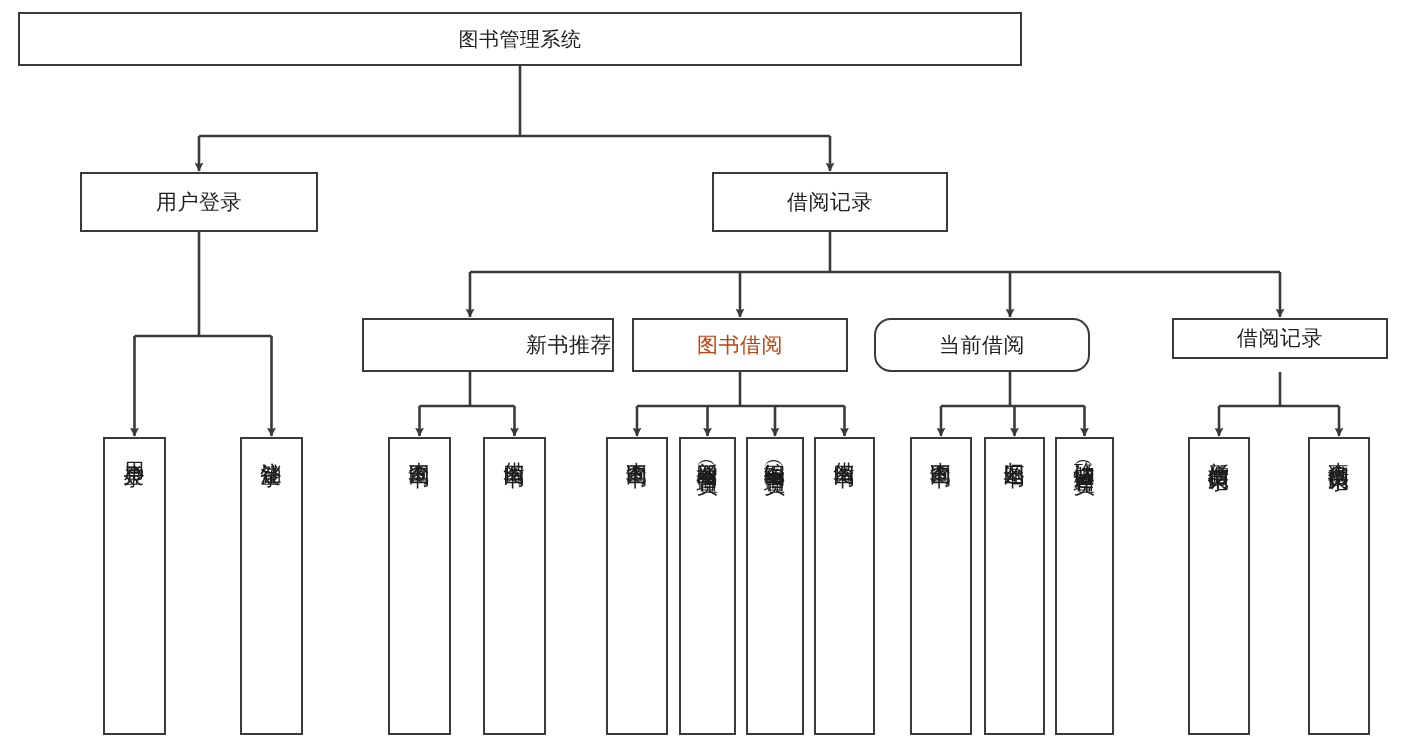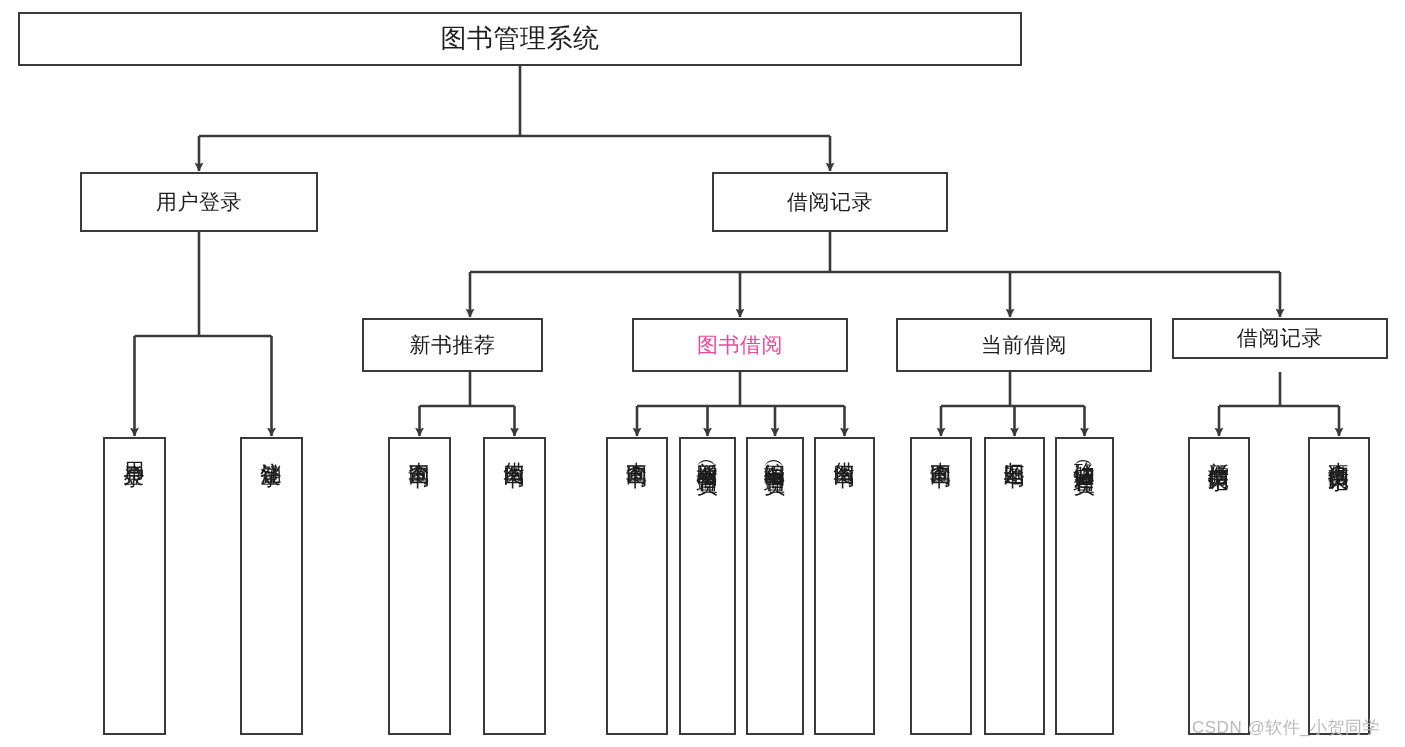--- a/index.html
+++ b/index.html
@@ -50,21 +50,21 @@
     padding-top: 6px;
   }
   .node.vertical .label {
     writing-mode: vertical-rl;
     text-orientation: upright;
     font-size: 21px;
     letter-spacing: 2px;
     line-height: 1.0;
   }
   .node.root .label {
-    font-size: 26px;
+    font-size: 20px;
   }
   .watermark {
     position: absolute;
     color: #b9b9b9;
     font-size: 17px;
     white-space: nowrap;
     letter-spacing: 0.5px;
   }
 </style>
 </head>
@@ -117,27 +117,27 @@
   <div id="nodes">
       <div class="node horizontal root" style="left: 18px; top: 12px; width: 1004px; height: 54px; border-color: rgb(58, 58, 58); color: rgb(29, 29, 29);">
         <span class="label">图书管理系统</span>
       </div>
       <div class="node horizontal" style="left: 80px; top: 172px; width: 238px; height: 60px; border-color: rgb(58, 58, 58); color: rgb(29, 29, 29);">
         <span class="label">用户登录</span>
       </div>
       <div class="node horizontal" style="left: 712px; top: 172px; width: 236px; height: 60px; border-color: rgb(58, 58, 58); color: rgb(29, 29, 29);">
         <span class="label">借阅记录</span>
       </div>
-      <div class="node horizontal" style="left: 362px; top: 318px; width: 181px; height: 54px; border-color: rgb(58, 58, 58); color: rgb(29, 29, 29);">
+      <div class="node horizontal" style="left: 362px; top: 318px; width: 252px; height: 54px; border-color: rgb(58, 58, 58); color: rgb(29, 29, 29); justify-content: flex-end;">
         <span class="label">新书推荐</span>
       </div>
-      <div class="node horizontal" style="left: 632px; top: 318px; width: 216px; height: 54px; border-color: rgb(58, 58, 58); color: #ec4899;">
+      <div class="node horizontal" style="left: 632px; top: 318px; width: 216px; height: 54px; border-color: rgb(58, 58, 58); color: #c2410c;">
         <span class="label">图书借阅</span>
       </div>
-      <div class="node horizontal" style="left: 896px; top: 318px; width: 256px; height: 54px; border-color: rgb(58, 58, 58); color: rgb(29, 29, 29);">
+      <div class="node horizontal" style="left: 874px; top: 318px; width: 216px; height: 54px; border-color: rgb(58, 58, 58); color: rgb(29, 29, 29); border-radius: 17px;">
         <span class="label">当前借阅</span>
       </div>
       <div class="node horizontal" style="left: 1172px; top: 318px; width: 216px; height: 41px; border-color: rgb(58, 58, 58); color: rgb(29, 29, 29);">
         <span class="label">借阅记录</span>
       </div>
       <div class="node vertical" style="left: 103px; top: 437px; width: 63px; height: 298px; border-color: rgb(58, 58, 58); color: rgb(29, 29, 29);">
         <span class="label">用户登录</span>
       </div>
       <div class="node vertical" style="left: 240px; top: 437px; width: 63px; height: 298px; border-color: rgb(58, 58, 58); color: rgb(29, 29, 29);">
         <span class="label">注销登录</span>
@@ -170,14 +170,13 @@
         <span class="label">确认归还（管理员）</span>
       </div>
       <div class="node vertical" style="left: 1188px; top: 437px; width: 62px; height: 298px; border-color: rgb(58, 58, 58); color: rgb(29, 29, 29);">
         <span class="label">新增借阅记录</span>
       </div>
       <div class="node vertical" style="left: 1308px; top: 437px; width: 62px; height: 298px; border-color: rgb(58, 58, 58); color: rgb(29, 29, 29);">
         <span class="label">查询借阅记录</span>
       </div>
     </div>
 
-  <div class="watermark" style="left: 1192px; top: 716px; color: rgb(185, 185, 185);">CSDN @软件_小贺同学</div>
 </div>
 
 </body></html>

